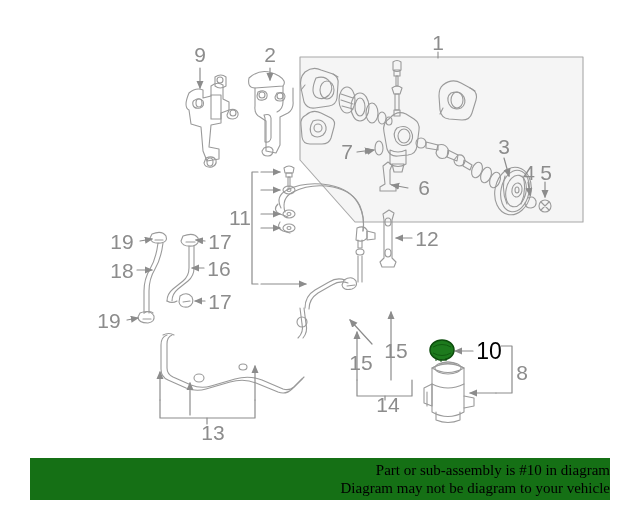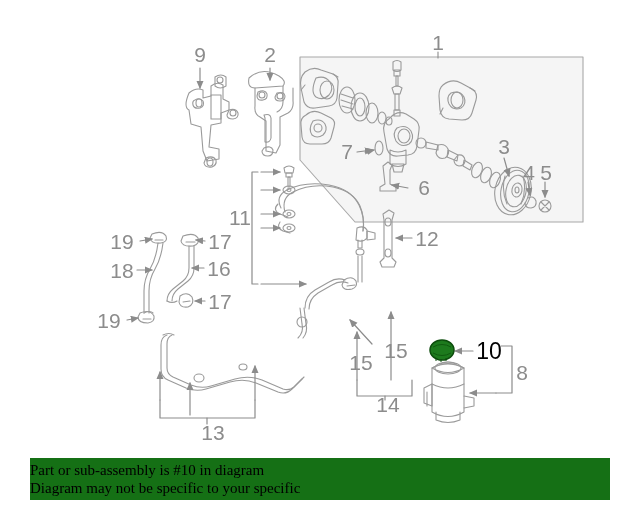--- a/index.html
+++ b/index.html
@@ -2,21 +2,21 @@
 <html><head>
 <meta charset="utf-8">
 <style>
   html,body{margin:0;padding:0;background:#ffffff;}
   body{width:640px;height:512px;overflow:hidden;
        font-family:"Liberation Sans", sans-serif;}
   #stage{position:relative;width:640px;height:512px;background:#ffffff;}
   #diagram{position:absolute;left:0;top:0;width:640px;height:445px;}
   .banner{position:absolute;left:30px;top:458px;width:580px;height:42px;
           background:#157015;display:flex;flex-direction:column;
-          align-items:flex-start;justify-content:center;}
+          align-items:flex-end;justify-content:center;}
   .banner div{font-family:"Liberation Serif", serif;font-size:15px;
               color:#000000;line-height:18px;white-space:nowrap;}
 </style>
 </head>
 <body>
 
 <div id="stage">
 
   <svg id="diagram" viewBox="0 0 640 445">
     <defs>
@@ -273,16 +273,16 @@
       <text x="220" y="309">17</text>
       <text x="122" y="278">18</text>
       <text x="122" y="249">19</text>
       <text x="109" y="328">19</text>
       <text x="489" y="359" font-size="23" fill="#000000">10</text>
     </g>
   </svg>
 
   <div class="banner">
     <div>Part or sub-assembly is #10 in diagram</div>
-    <div>Diagram may not be specific to your specific</div>
+    <div>Diagram may not be diagram to your vehicle</div>
   </div>
 
 </div>
 
 </body></html>

